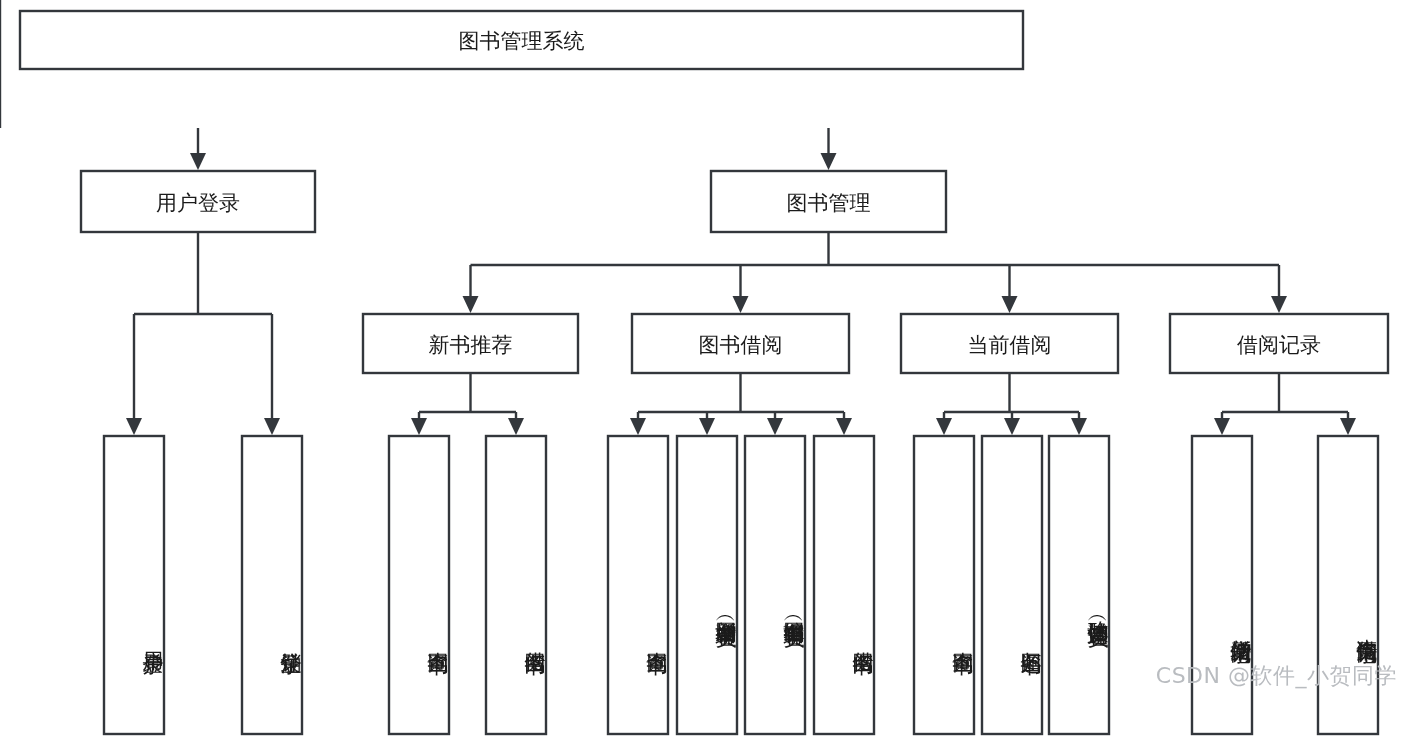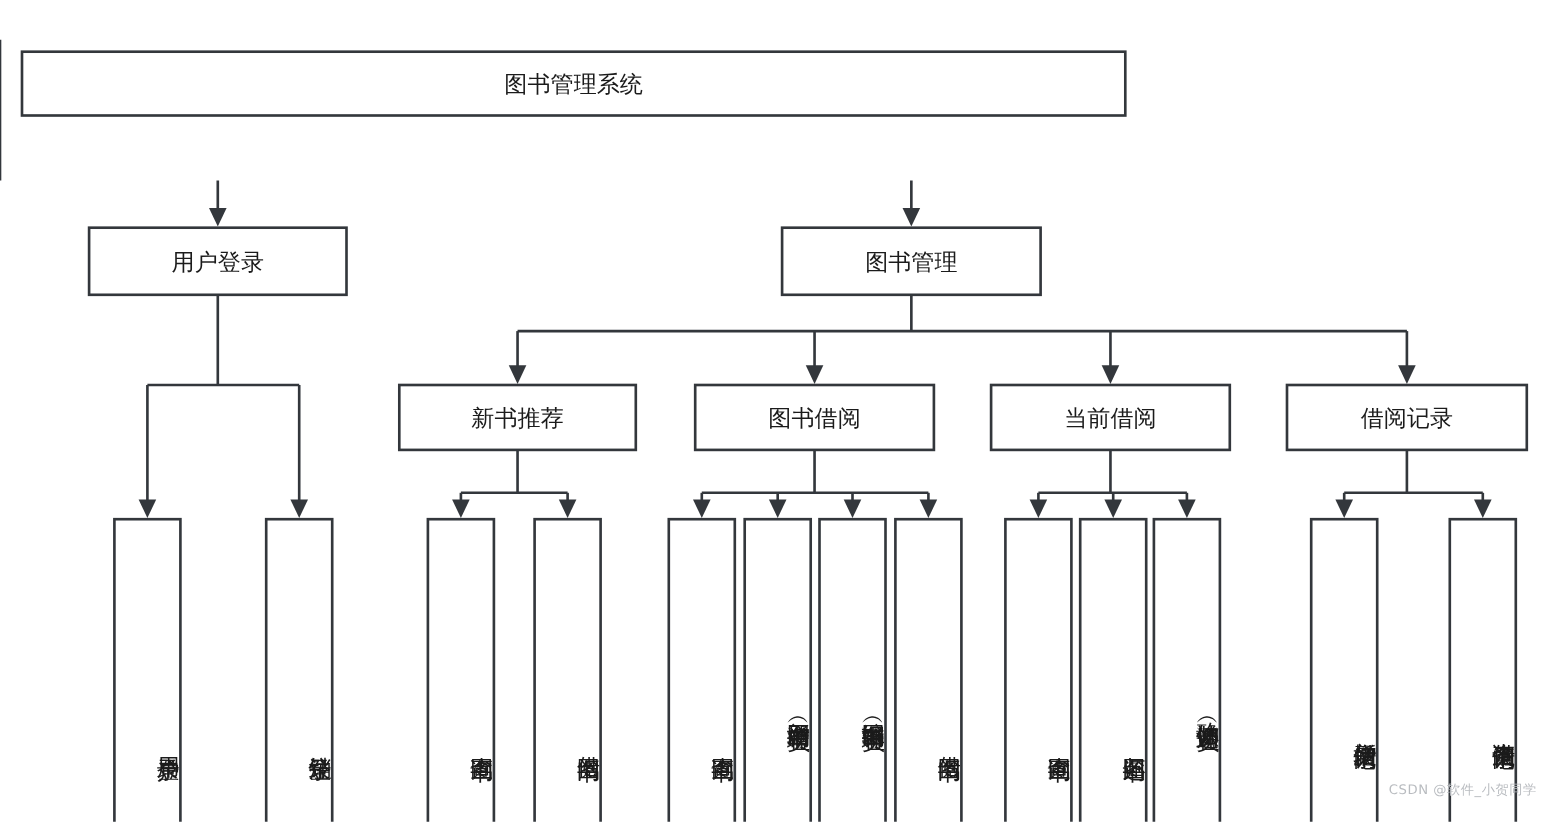--- a/index.html
+++ b/index.html
@@ -12,21 +12,20 @@
     width: 1405px;
     height: 747px;
     font-family: "DejaVu Sans", "Liberation Sans", sans-serif;
     overflow: hidden;
     position: relative;
   }
   #diagram-root {
     position: relative;
     width: 1405px;
     height: 695px;
-    margin-top: 36px;
   }
   svg.diagram {
     position: absolute;
     top: 0;
     left: 0;
     width: 1405px;
     height: 747px;
   }
   .node-box {
     fill: #ffffff;
@@ -63,21 +62,21 @@
     align-items: flex-start;
     justify-content: center;
     box-sizing: border-box;
     pointer-events: none;
   }
   .watermark {
     position: absolute;
     right: 8px;
     bottom: 4px;
     font-family: "DejaVu Sans", "Liberation Sans", sans-serif;
-    font-size: 12px;
+    font-size: 22px;
     color: #b9bcc0;
     letter-spacing: 0.5px;
     white-space: pre;
   }
 </style>
 </head>
 <body>
 
 <div id="diagram-root">
   <svg class="diagram" id="diagram-svg" viewBox="0 0 1405 747">

